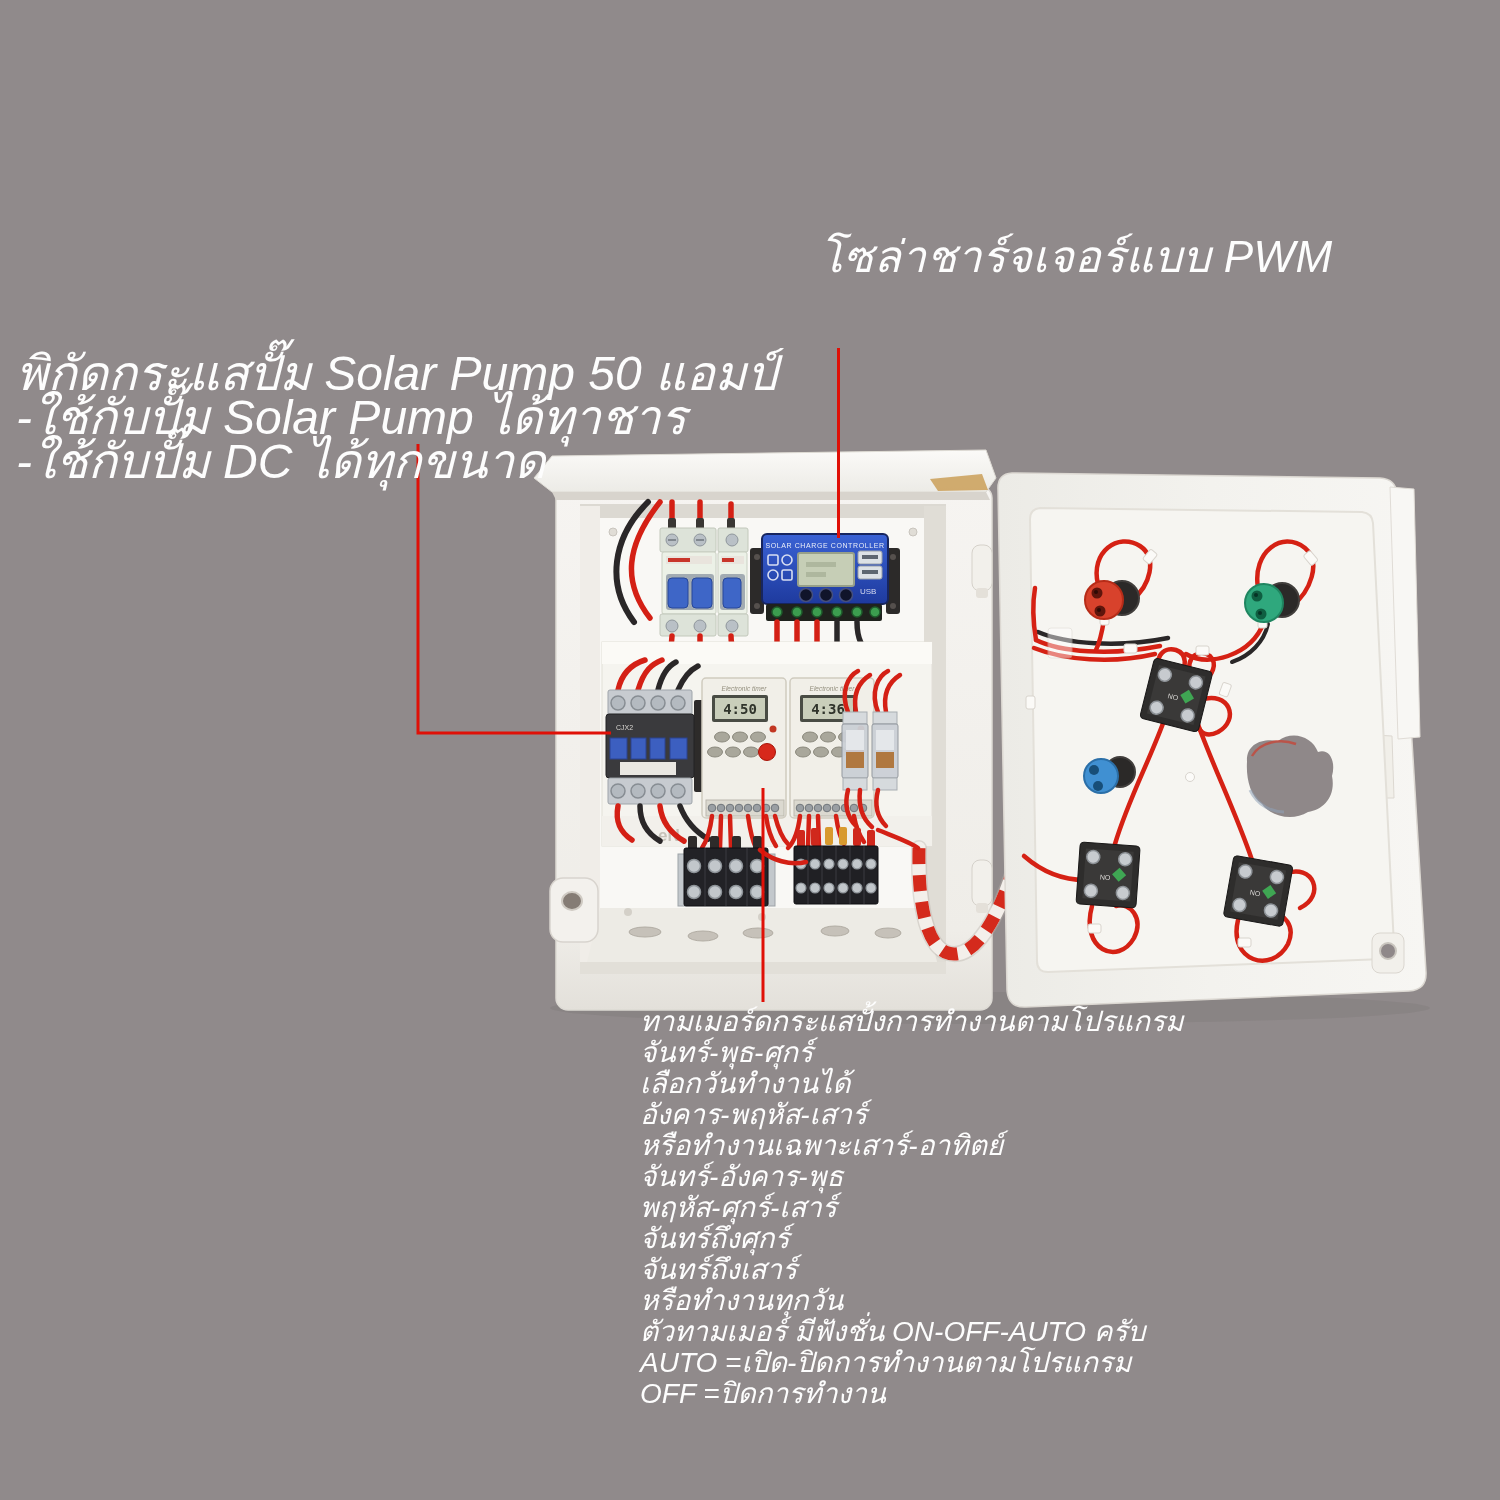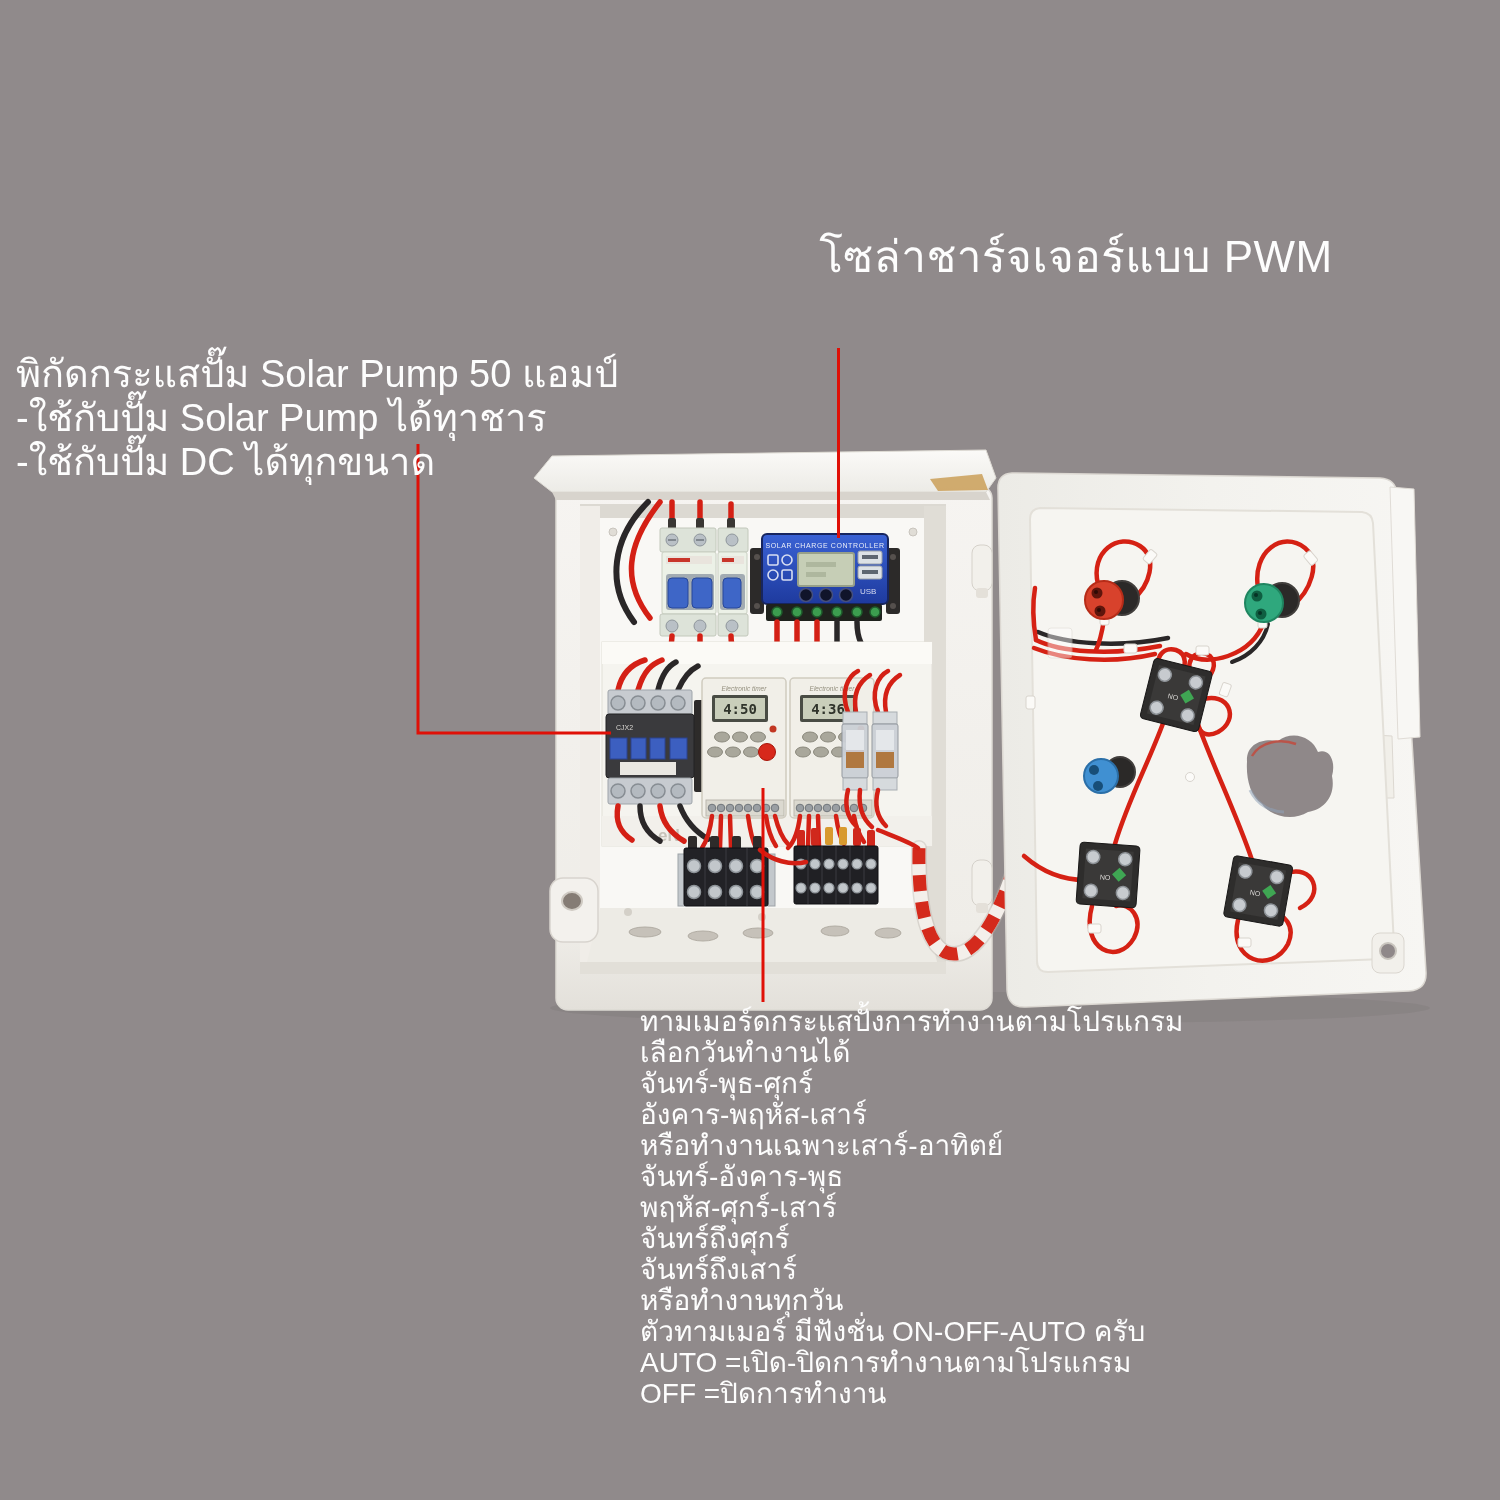--- a/index.html
+++ b/index.html
@@ -1,22 +1,22 @@
 <!DOCTYPE html>
 <html><head>
 <meta charset="utf-8">
 <style>
   html,body{margin:0;padding:0;background:#6b6566;}
   #stage{position:relative;width:1500px;height:1500px;overflow:hidden;
          background:#908a8b;font-family:"Liberation Sans","DejaVu Sans",sans-serif;}
-  .txt{position:absolute;color:#fdfdfd;}
+  .txt{position:absolute;color:#fdfdfd;font-style:italic;}
   .t-line{white-space:pre;}
   #title-block{left:756px;top:230px;width:640px;text-align:center;
                font-size:44px;line-height:53px;font-weight:400;letter-spacing:.5px;}
-  #left-block{left:16px;top:352px;font-size:38px;line-height:44px;}
+  #left-block{left:16px;top:352px;font-size:48px;line-height:44px;}
   #bottom-block{left:640px;top:1006px;font-size:28px;line-height:31px;}
   svg{position:absolute;left:0;top:0;}
   svg text{font-family:"Liberation Sans","DejaVu Sans",sans-serif;}
   .lcd-digits{font-family:"DejaVu Sans Mono","Liberation Mono",monospace;font-weight:bold;}
 </style>
 </head>
 <body>
 
 <div id="stage">
 
@@ -525,22 +525,22 @@
   </div>
 
   <div id="left-block" class="txt">
     <div class="t-line">พิกัดกระแสปั๊ม Solar Pump 50 แอมป์</div>
     <div class="t-line">-ใช้กับปั๊ม Solar Pump ได้ทุาชาร</div>
     <div class="t-line">-ใช้กับปั๊ม DC ได้ทุกขนาด</div>
   </div>
 
   <div id="bottom-block" class="txt">
     <div class="t-line">ทามเมอร์ดกระแสปั้งการทำงานตามโปรแกรม</div>
+    <div class="t-line">จันทร์-พุธ-ศุกร์</div>
     <div class="t-line">เลือกวันทำงานได้</div>
-    <div class="t-line">จันทร์-พุธ-ศุกร์</div>
     <div class="t-line">อังคาร-พฤหัส-เสาร์</div>
     <div class="t-line">หรือทำงานเฉพาะเสาร์-อาทิตย์</div>
     <div class="t-line">จันทร์-อังคาร-พุธ</div>
     <div class="t-line">พฤหัส-ศุกร์-เสาร์</div>
     <div class="t-line">จันทร์ถึงศุกร์</div>
     <div class="t-line">จันทร์ถึงเสาร์</div>
     <div class="t-line">หรือทำงานทุกวัน</div>
     <div class="t-line">ตัวทามเมอร์ มีฟังชั่น ON-OFF-AUTO ครับ</div>
     <div class="t-line">AUTO =เปิด-ปิดการทำงานตามโปรแกรม</div>
     <div class="t-line">OFF =ปิดการทำงาน</div>

